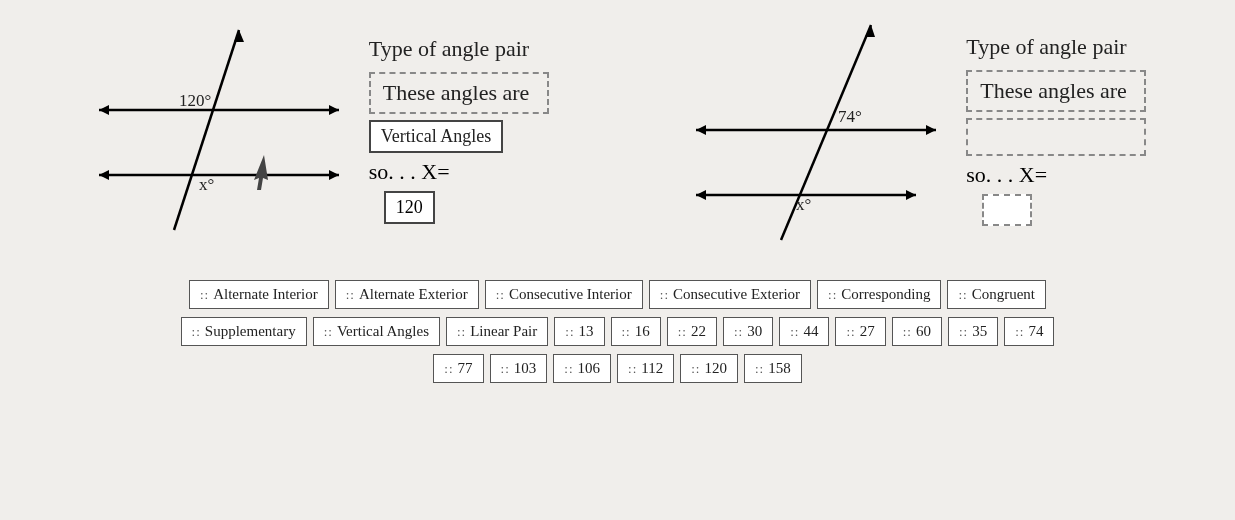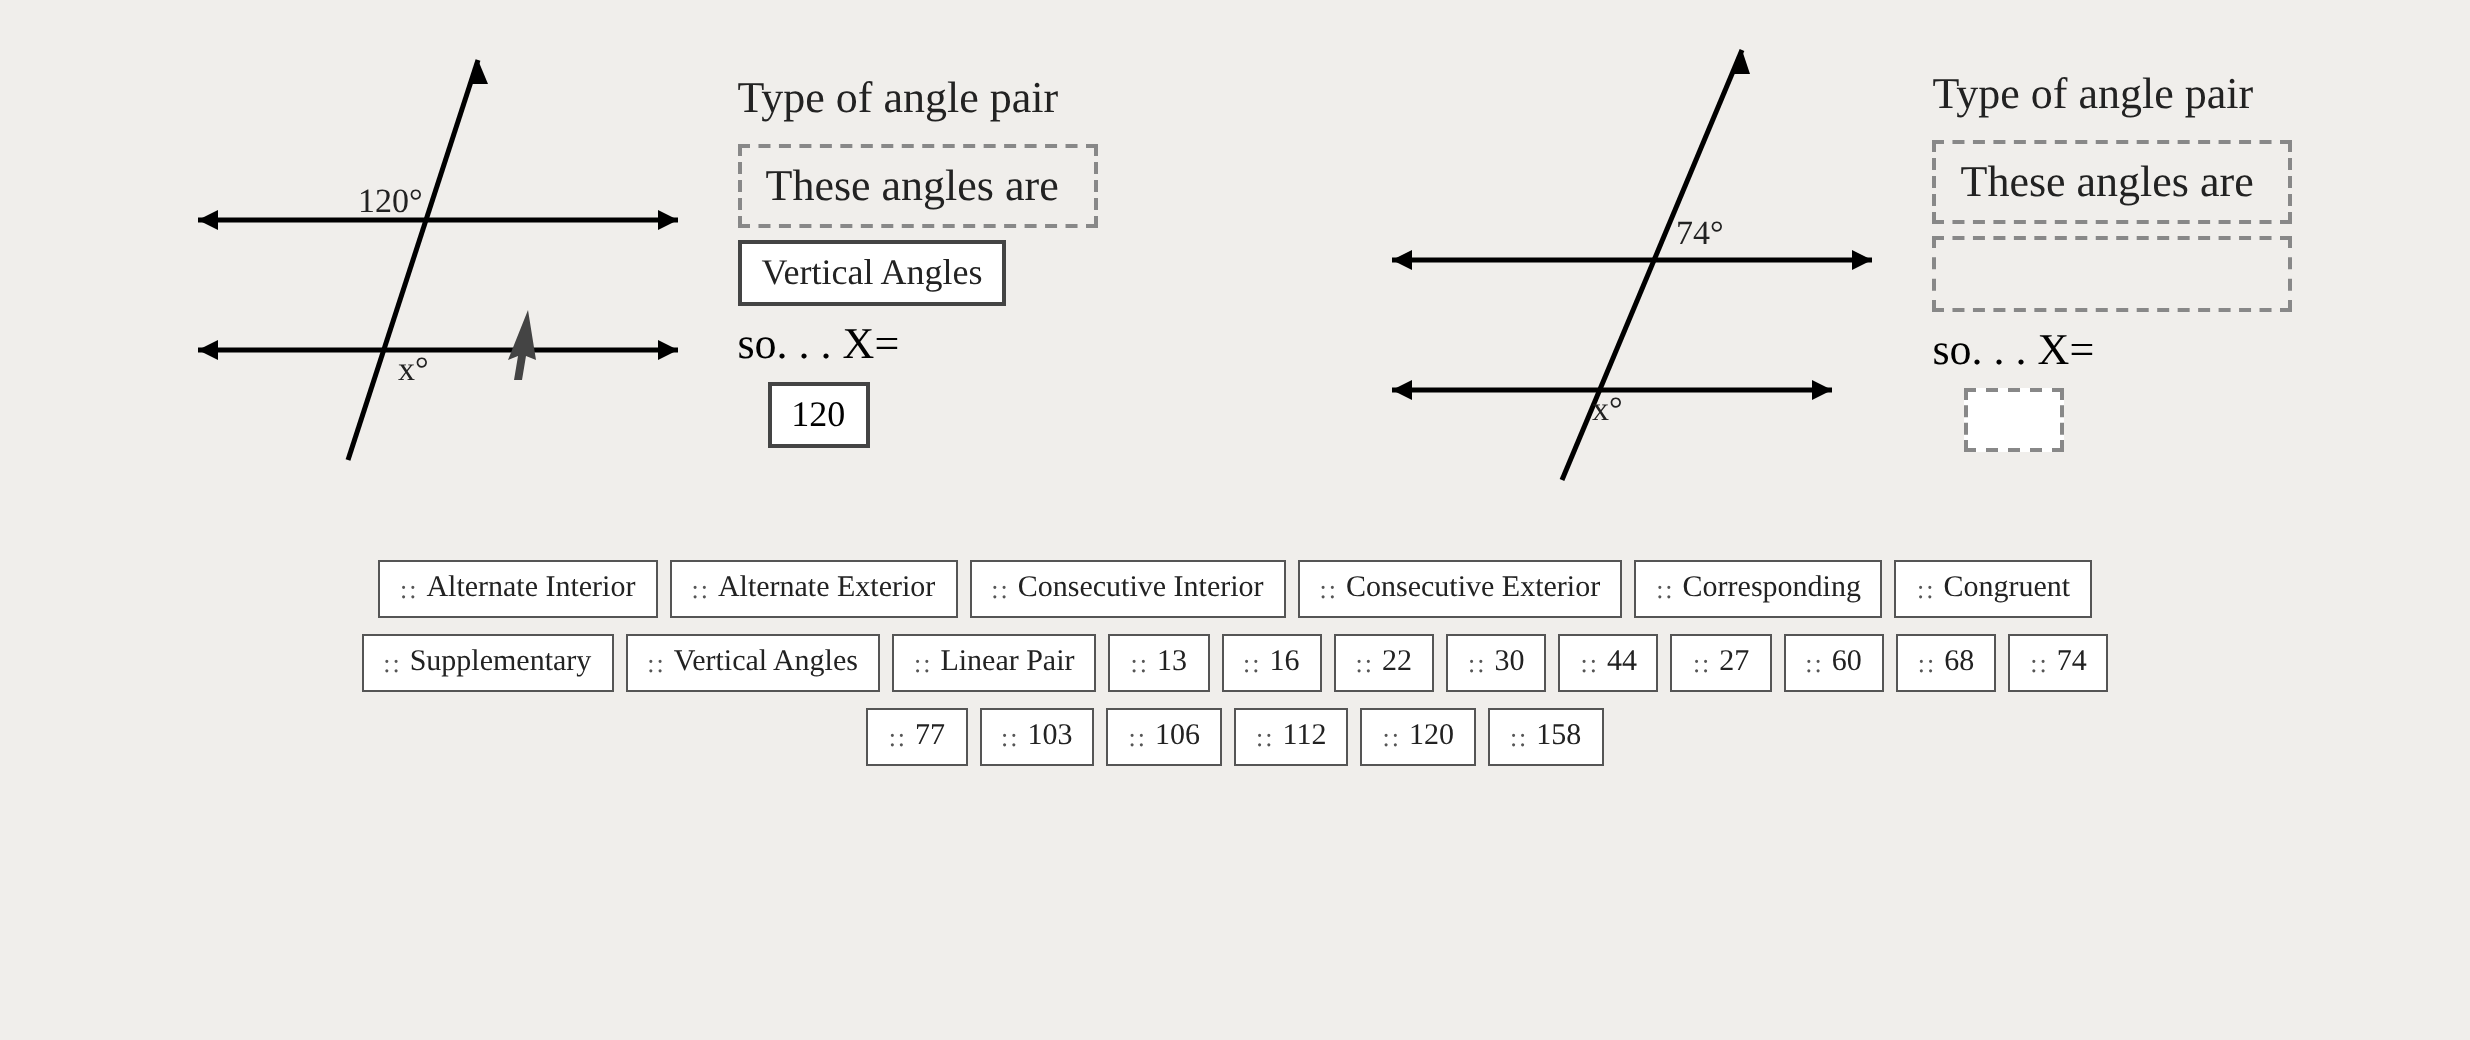--- a/index.html
+++ b/index.html
@@ -292,21 +292,21 @@
       <div class="tile">
         <span class="dots">::</span>
         <span>27</span>
       </div>
       <div class="tile">
         <span class="dots">::</span>
         <span>60</span>
       </div>
       <div class="tile">
         <span class="dots">::</span>
-        <span>68</span>
+        <span>35</span>
       </div>
       <div class="tile">
         <span class="dots">::</span>
         <span>74</span>
       </div>
     </div>
 
     <div class="tiles-row">
       <div class="tile">
         <span class="dots">::</span>

